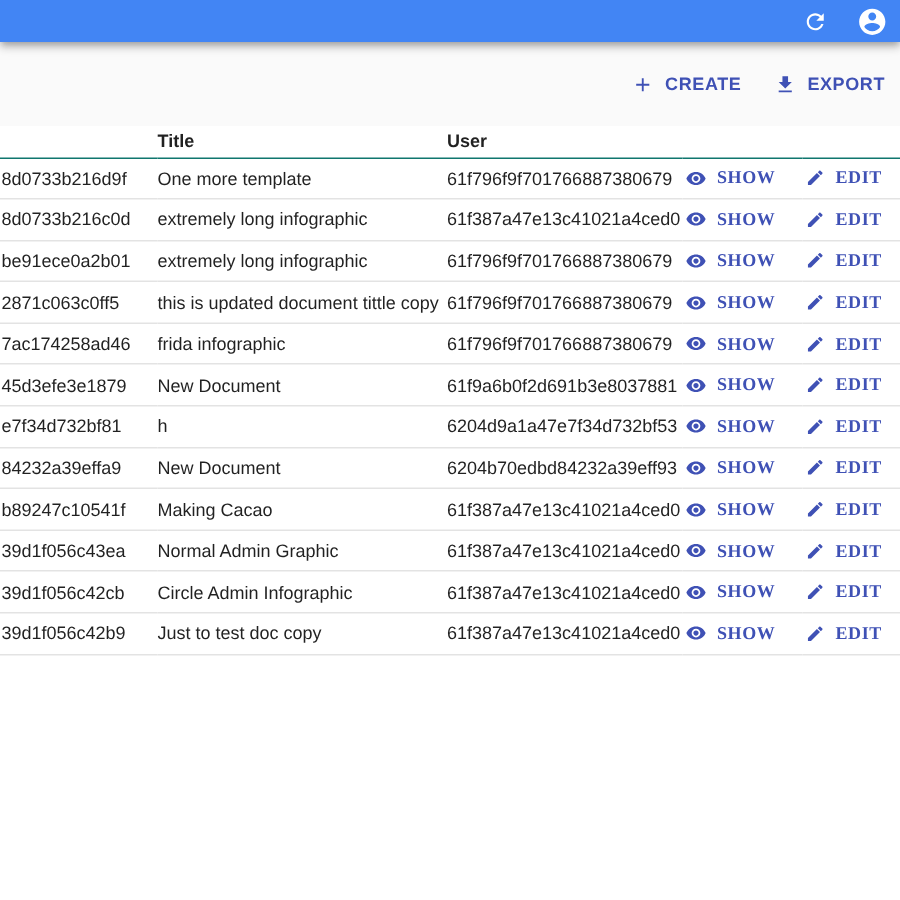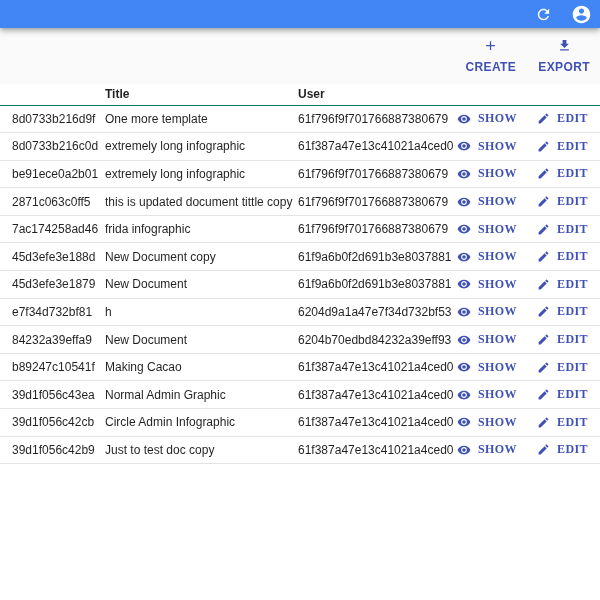--- a/index.html
+++ b/index.html
@@ -42,21 +42,20 @@
   }
   .text-btn {
     background: none; border: none; cursor: pointer;
     display: inline-flex; align-items: center; gap: 7px;
     color: #3f51b5;
     font-family: inherit;
     font-size: 12px; font-weight: bold;
     letter-spacing: 0.4px;
     text-transform: uppercase;
     padding: 4px 6px;
-    flex-direction: column;
   }
   .text-btn svg { fill: #3f51b5; }
 
   
   .card { background: #ffffff; min-height: 516px; }
   table { width: 600px; border-collapse: collapse; table-layout: fixed; }
   col.c-id    { width: 105px; }
   col.c-title { width: 193px; }
   col.c-user  { width: 157px; }
   col.c-show  { width: 80px; }
@@ -73,21 +72,21 @@
   }
   td {
     height: 27.6px;
     padding: 0;
     font-size: 12px;
     color: rgba(0,0,0,0.87);
     border-bottom: 1px solid #e3e3e3;
     white-space: nowrap;
     overflow: hidden;
   }
-  td.cell-id { padding-left: 12px; }
+  td.cell-id { padding-left: 1px; }
   th.h-id { padding-left: 1px; }
   td.cell-show { text-align: right; padding-right: 26px; }
   td.cell-edit { text-align: right; padding-right: 14px; }
   .row-btn {
     background: none; border: none; cursor: pointer;
     display: inline-flex; align-items: center; gap: 7px;
     color: #3f51b5;
     font-family: Liberation Serif, serif;
     font-size: 12px; font-weight: bold;
     letter-spacing: 0.4px;
@@ -252,41 +251,20 @@
     <td class="cell-edit">
       <button class="row-btn">
         <svg width="13" height="13" viewBox="0 0 24 24">
           <path d="M3 17.25V21h3.75L17.81 9.94l-3.75-3.75L3 17.25zM20.71 7.04c.39-.39.39-1.02 0-1.41l-2.34-2.34c-.39-.39-1.02-.39-1.41 0l-1.83 1.83 3.75 3.75 1.83-1.83z"></path>
         </svg>
         <span class="edit-label">EDIT</span>
       </button>
     </td>
   </tr>
 
-  <tr>
-    <td class="cell-id">45d3efe3e188d</td>
-    <td class="cell-title">New Document copy</td>
-    <td class="cell-user">61f9a6b0f2d691b3e8037881</td>
-    <td class="cell-show">
-      <button class="row-btn">
-        <svg width="14" height="14" viewBox="0 0 24 24">
-          <path d="M12 4.5C7 4.5 2.73 7.61 1 12c1.73 4.39 6 7.5 11 7.5s9.27-3.11 11-7.5c-1.73-4.39-6-7.5-11-7.5zM12 17c-2.76 0-5-2.24-5-5s2.24-5 5-5 5 2.24 5 5-2.24 5-5 5zm0-8c-1.66 0-3 1.34-3 3s1.34 3 3 3 3-1.34 3-3-1.34-3-3-3z"></path>
-        </svg>
-        <span class="show-label">SHOW</span>
-      </button>
-    </td>
-    <td class="cell-edit">
-      <button class="row-btn">
-        <svg width="13" height="13" viewBox="0 0 24 24">
-          <path d="M3 17.25V21h3.75L17.81 9.94l-3.75-3.75L3 17.25zM20.71 7.04c.39-.39.39-1.02 0-1.41l-2.34-2.34c-.39-.39-1.02-.39-1.41 0l-1.83 1.83 3.75 3.75 1.83-1.83z"></path>
-        </svg>
-        <span class="edit-label">EDIT</span>
-      </button>
-    </td>
-  </tr>
 
   <tr>
     <td class="cell-id">45d3efe3e1879</td>
     <td class="cell-title">New Document</td>
     <td class="cell-user">61f9a6b0f2d691b3e8037881</td>
     <td class="cell-show">
       <button class="row-btn">
         <svg width="14" height="14" viewBox="0 0 24 24">
           <path d="M12 4.5C7 4.5 2.73 7.61 1 12c1.73 4.39 6 7.5 11 7.5s9.27-3.11 11-7.5c-1.73-4.39-6-7.5-11-7.5zM12 17c-2.76 0-5-2.24-5-5s2.24-5 5-5 5 2.24 5 5-2.24 5-5 5zm0-8c-1.66 0-3 1.34-3 3s1.34 3 3 3 3-1.34 3-3-1.34-3-3-3z"></path>
         </svg>

